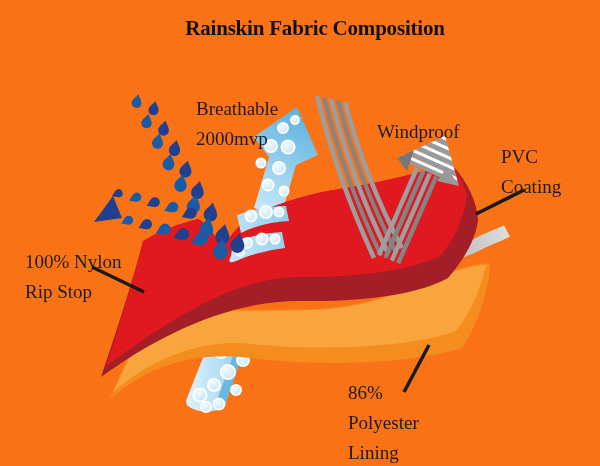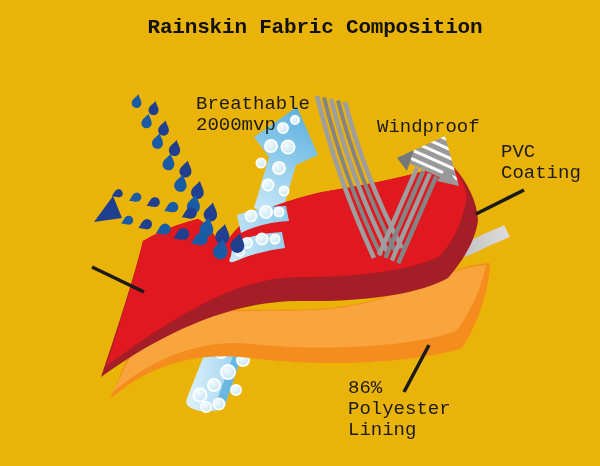--- a/index.html
+++ b/index.html
@@ -1,25 +1,25 @@
 <!DOCTYPE html>
 <html><head>
 <meta charset="utf-8">
 <style>
   html,body{margin:0;padding:0;background:#ffffff;}
   .stage{
-    position:relative;width:600px;height:466px;background:#eab308;overflow:hidden;
-    font-family:Liberation Mono, monospace;
+    position:relative;width:600px;height:466px;background:#f97316;overflow:hidden;
+    font-family:Liberation Serif, serif;
   }
   .title{
     position:absolute;top:16px;left:0;width:600px;padding-left:30px;box-sizing:border-box;
     text-align:center;font-size:21px;font-weight:700;color:#111111;letter-spacing:-0.2px;
   }
   .lbl{
-    position:absolute;font-size:19px;line-height:21px;color:#1c1c1c;
+    position:absolute;font-size:19px;line-height:30px;color:#1c1c1c;
     white-space:pre-line;font-weight:400;
   }
   .lbl-waterproof{left:38px;top:138px;}
   .lbl-breathable{left:196px;top:94px;}
   .lbl-windproof{left:377px;top:117px;}
   .lbl-pvc{left:501px;top:142px;}
   .lbl-nylon{left:25px;top:247px;}
   .lbl-polyester{left:348px;top:378px;}
   svg{position:absolute;left:0;top:0;}
 </style>
@@ -185,16 +185,18 @@
       <line x1="404" y1="392" x2="429" y2="345"></line>
     </g>
   </svg>
 
   <div class="title">Rainskin Fabric Composition</div>
   <div class="lbl lbl-breathable">Breathable
 2000mvp</div>
   <div class="lbl lbl-windproof">Windproof</div>
   <div class="lbl lbl-pvc">PVC
 Coating</div>
+  <div class="lbl lbl-nylon">100% Nylon
+Rip Stop</div>
   <div class="lbl lbl-polyester">86%
 Polyester
 Lining</div>
 </div>
 
 </body></html>

